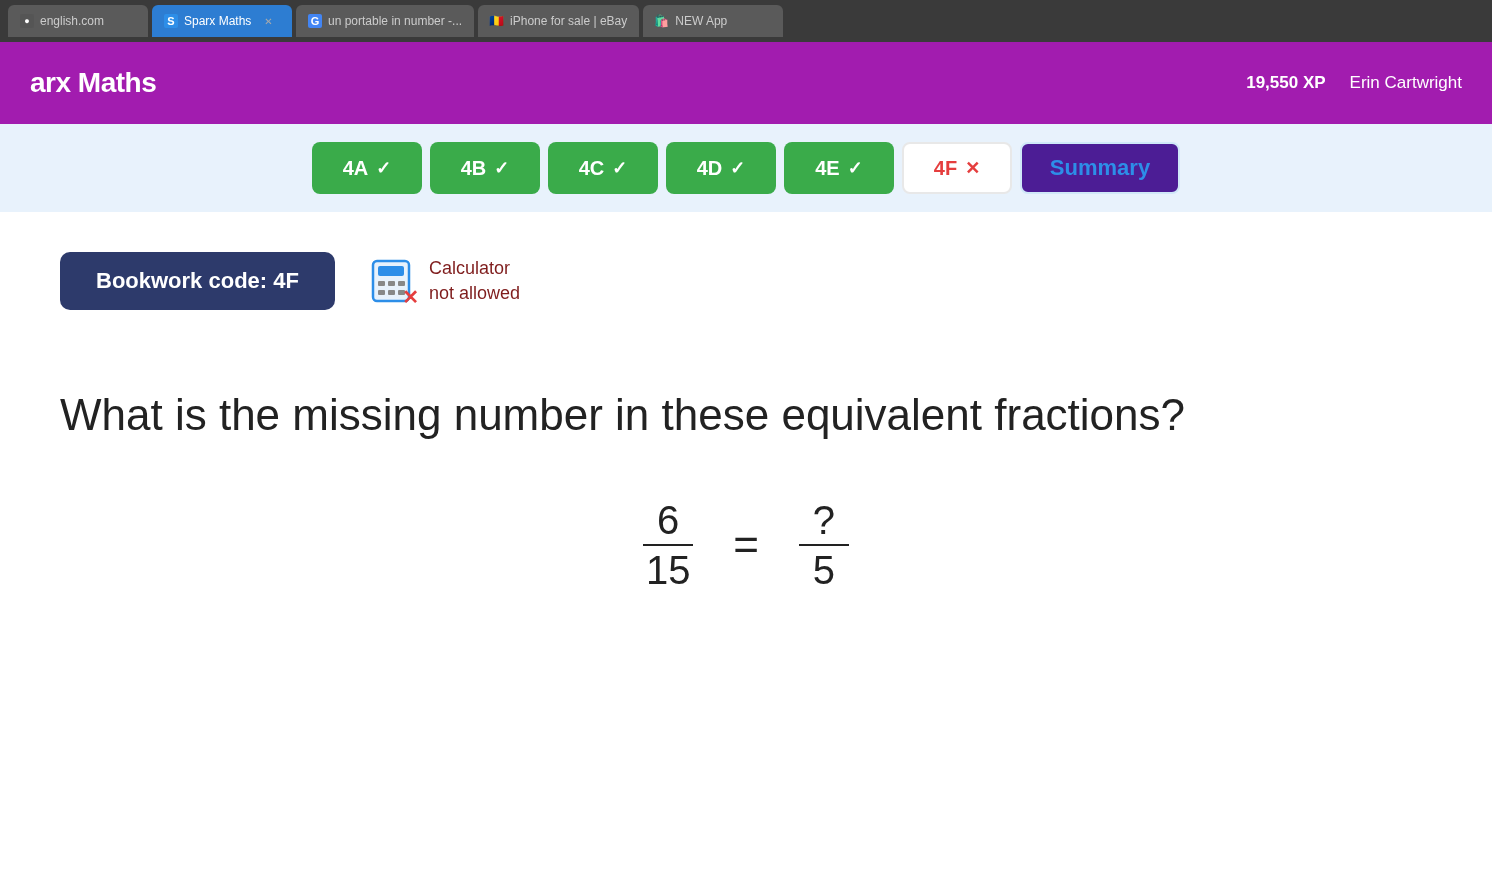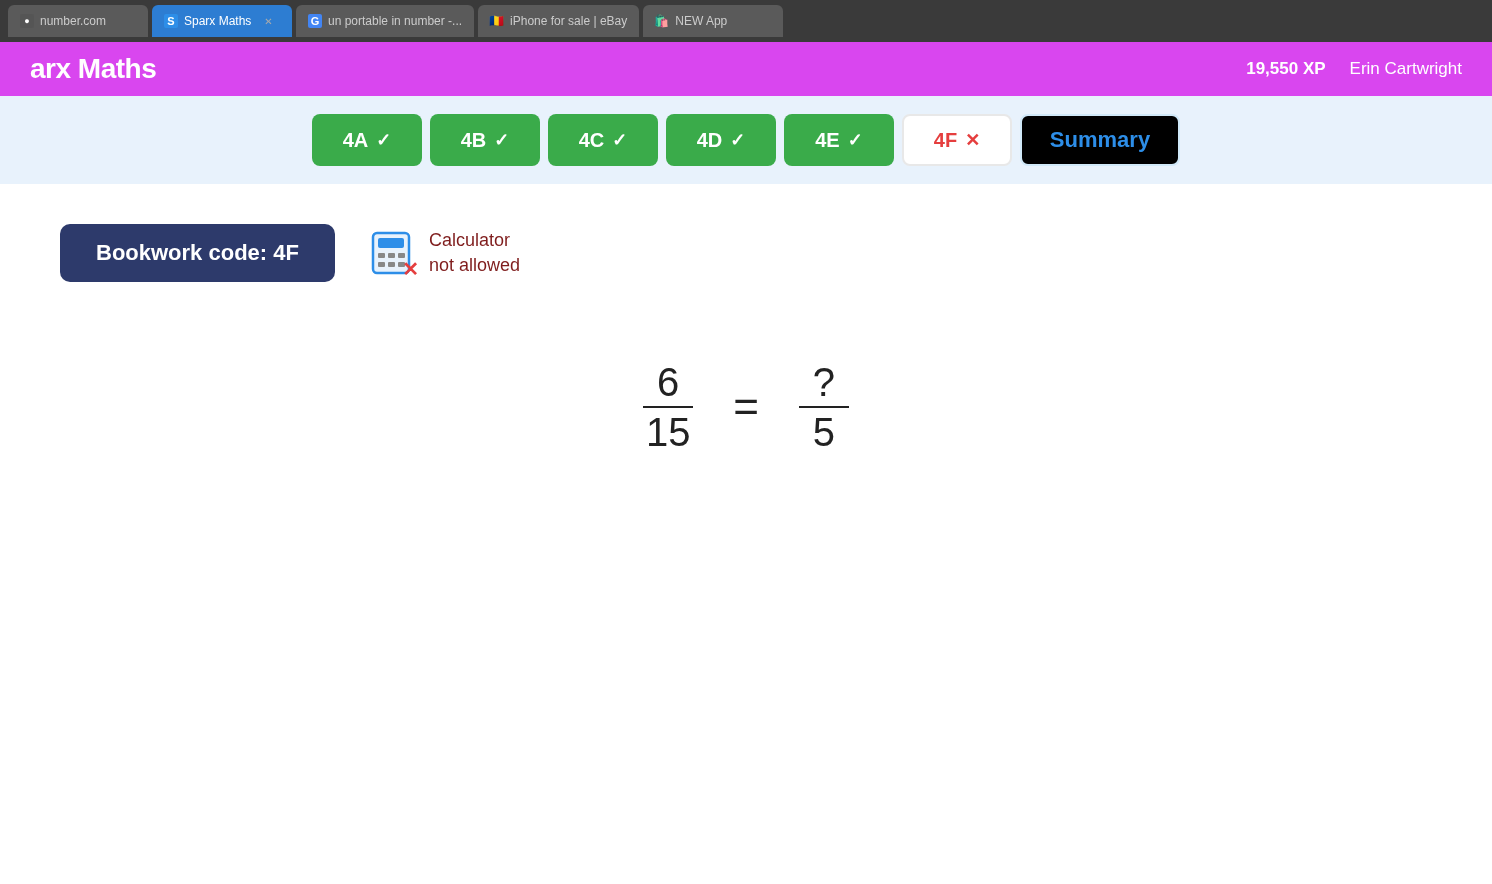--- a/index.html
+++ b/index.html
@@ -38,22 +38,22 @@
       font-size: 10px; font-weight: bold;
     }
     .tab-close {
       width: 14px; height: 14px; border-radius: 50%;
       display: flex; align-items: center; justify-content: center;
       font-size: 10px; color: #aaa; cursor: pointer; margin-left: 4px;
     }
 
     
     .app-header {
-      background: #d946ef;
-      height: 54px;
+      background: #a21caf;
+      height: 82px;
       display: flex;
       align-items: center;
       justify-content: space-between;
       padding: 0 30px;
     }
     .app-logo {
       font-size: 28px;
       font-weight: 800;
       color: #fff;
       letter-spacing: -0.5px;
@@ -101,21 +101,21 @@
     .section-btn.completed {
       background: #3aab4a;
       color: #fff;
     }
     .section-btn.error {
       background: #fff;
       color: #e53e3e;
       border: 2px solid #e8e8e8;
     }
     .section-btn.summary {
-      background: #000000;
+      background: #4c1d95;
       color: #2d8ee8;
       border: 2px solid #d0e8f8;
       font-size: 22px;
       font-weight: 700;
       min-width: 160px;
     }
     .check-icon { font-size: 18px; }
 
     
     .main-content {
@@ -214,21 +214,21 @@
       font-size: 40px;
       color: #222;
     }
   </style>
 </head>
 <body>
 
 <div class="browser-bar">
   <div class="tab">
     <span class="tab-favicon" style="background:#555; color:#fff; font-size:9px;">●</span>
-    <span>number.com</span>
+    <span>english.com</span>
   </div>
   <div class="tab active">
     <span class="tab-favicon" style="background:#2d8ee8; color:#fff; font-weight:bold; font-size:11px;">S</span>
     <span>Sparx Maths</span>
     <span class="tab-close">✕</span>
   </div>
   <div class="tab">
     <span class="tab-favicon" style="background:#4285f4; color:#fff; font-weight:bold; font-size:11px;">G</span>
     <span>un portable in number -...</span>
   </div>
@@ -299,20 +299,21 @@
         <span class="calc-x">✕</span>
       </div>
       <div class="calc-text">
         <span>Calculator</span><br>
         <span>not allowed</span>
       </div>
     </div>
   </div>
 
   <div class="question-section">
+    <div class="question-text">What is the missing number in these equivalent fractions?</div>
     <div class="fraction-display">
       <div class="fraction">
         <span class="fraction-num">6</span>
         <div class="fraction-line"></div>
         <span class="fraction-den">15</span>
       </div>
       <span class="equals-sign">=</span>
       <div class="fraction">
         <span class="fraction-num question-mark">?</span>
         <div class="fraction-line"></div>

